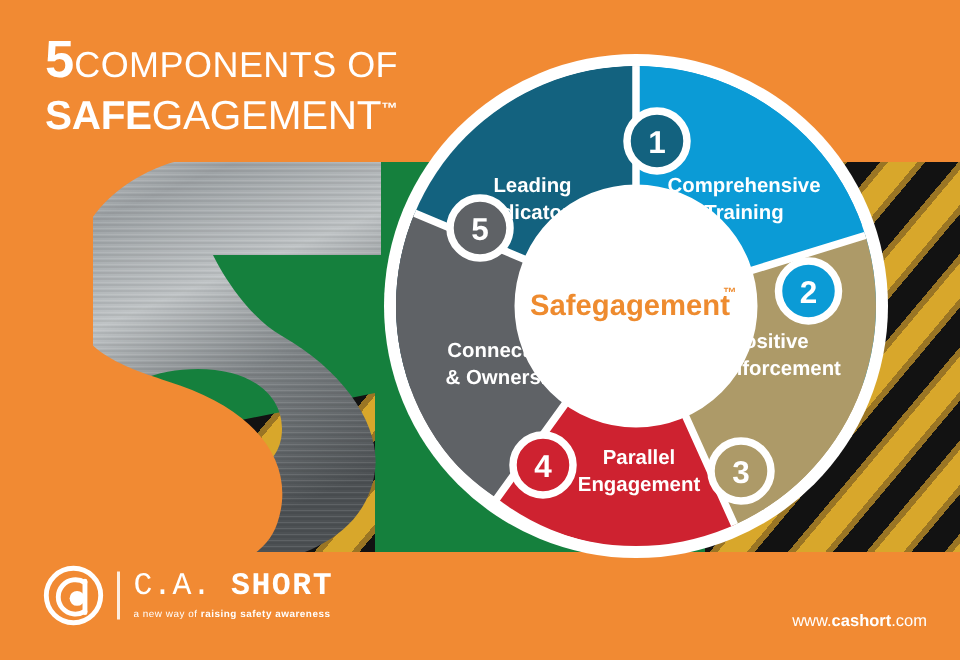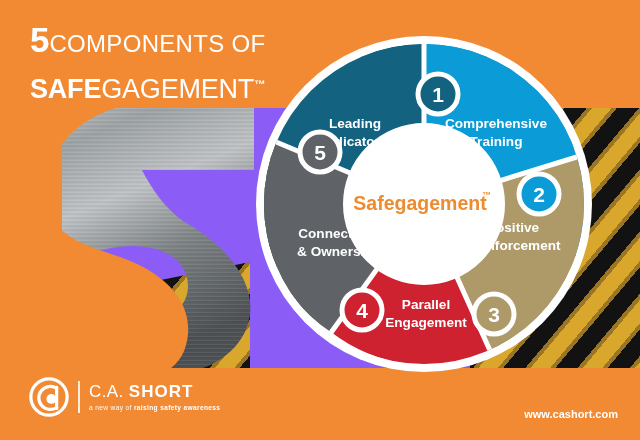--- a/index.html
+++ b/index.html
@@ -12,21 +12,21 @@
     overflow: hidden;
     font-family: "Liberation Sans", sans-serif;
     background: #F18A33;
   }
 
   #stage {
     position: relative;
     width: 640px;
     height: 440px;
     overflow: hidden;
-    background: #8b5cf6;
+    background: #15803d;
   }
 
   
   .bg-layer {
     position: absolute;
     inset: 0;
   }
 
   
   .metal-five {
@@ -111,21 +111,21 @@
     font-size: 35px;
     font-weight: bold;
     letter-spacing: 0px;
   }
   .line1 .comp {
     font-weight: normal;
     font-size: 24px;
     letter-spacing: 0.3px;
   }
   .line2 {
-    margin-top: 19px;
+    margin-top: 7px;
     font-size: 27px;
     white-space: nowrap;
     letter-spacing: -0.2px;
   }
   .line2 .safe {
     font-weight: bold;
   }
   .line2 .gag {
     font-weight: normal;
   }
@@ -192,23 +192,24 @@
     width: 2px;
     height: 32px;
     background: rgba(255,255,255,0.85);
     margin: 0 9px 0 8px;
   }
   .logo-text {
     color: #FFFFFF;
     line-height: 1;
   }
   .logo-name {
-    font-size: 17px;
+    font-size: 21px;
     letter-spacing: 0.4px;
     white-space: nowrap;
+    font-family: Liberation Mono, monospace;
   }
   .logo-name .ca { font-weight: normal; }
   .logo-name .short { font-weight: bold; letter-spacing: 1px; }
   .logo-tag {
     margin-top: 5px;
     font-size: 6.6px;
     letter-spacing: 0.35px;
     white-space: nowrap;
   }
   .logo-tag .t-light { font-weight: normal; }
@@ -217,21 +218,21 @@
   
   .url {
     position: absolute;
     right: 22px;
     bottom: 20px;
     color: #FFFFFF;
     font-size: 11px;
     z-index: 40;
     white-space: nowrap;
   }
-  .url .u-light { font-weight: bold; }
+  .url .u-light { font-weight: normal; }
   .url .u-bold { font-weight: bold; text-align: right; }
 </style>
 </head>
 <body>
 
 <div id="stage">
 
   <div class="bg-layer">
 
     <div class="hazard"></div>

